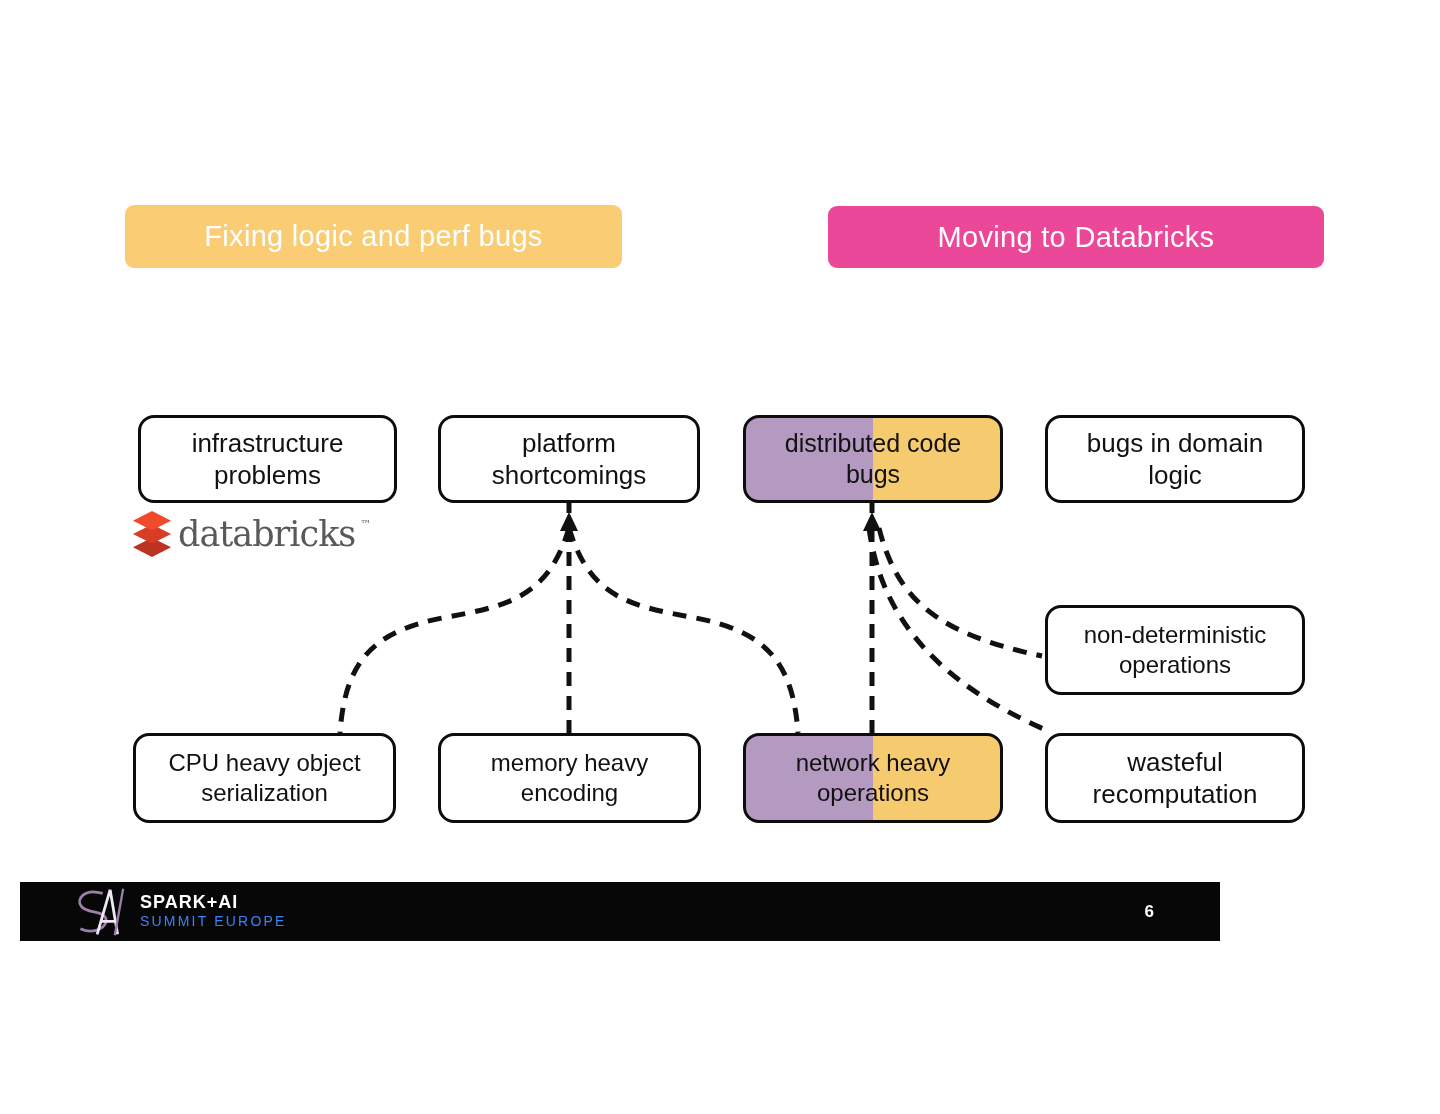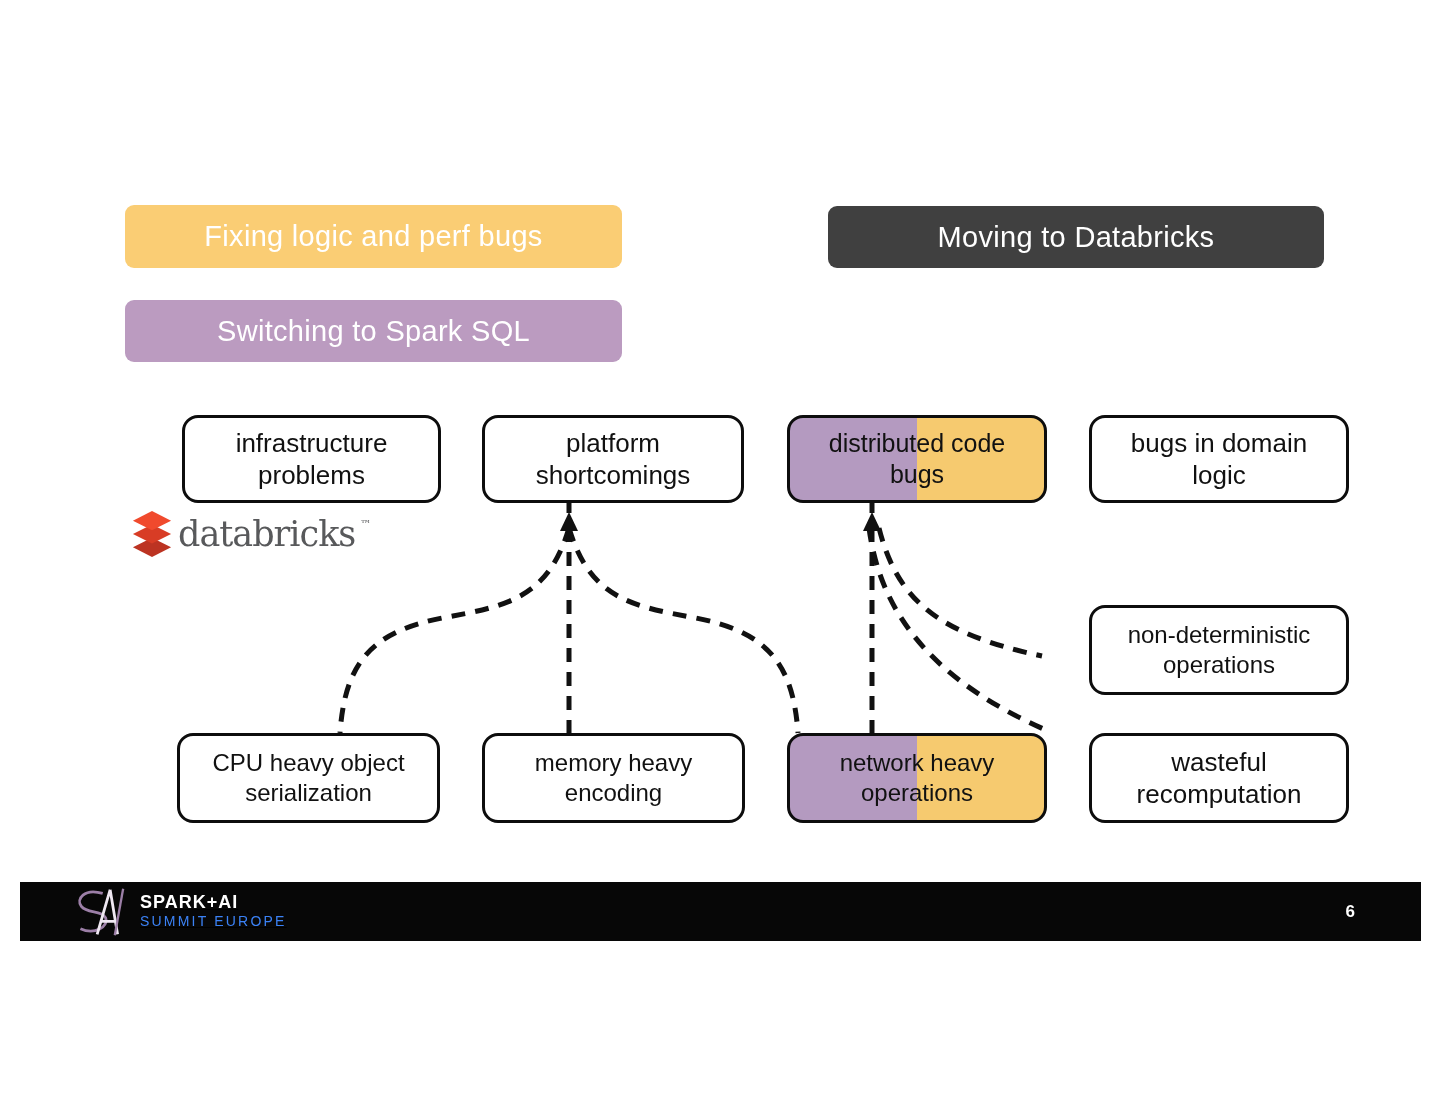--- a/index.html
+++ b/index.html
@@ -5,26 +5,26 @@
   html,body{margin:0;padding:0;background:#ffffff;}
   .slide{position:relative;width:1440px;height:1114px;background:#ffffff;
          font-family:"Liberation Sans", sans-serif;overflow:hidden;padding-left:40px;}
 
   
   .pill{position:absolute;border-radius:9px;color:#ffffff;
         display:flex;align-items:center;justify-content:center;
         font-size:29px;letter-spacing:.3px;}
   .pill-fixing{left:125px;top:205px;width:497px;height:63px;background:#FACD74;}
   .pill-sparksql{left:125px;top:300px;width:497px;height:62px;background:#BB9BC0;}
-  .pill-databricks{left:828px;top:206px;width:496px;height:62px;background:#404040;}
+  .pill-databricks{left:828px;top:206px;width:496px;height:62px;background:#ec4899;}
 
   
   .node{position:absolute;border:3.5px solid #0d0d0d;border-radius:16px;background:#ffffff;
         display:flex;align-items:center;justify-content:flex-start;text-align:center;
-        color:#111111;font-size:26px;line-height:1.25;padding:0 12px;box-sizing:border-box;margin-left:44px;}
+        color:#111111;font-size:26px;line-height:1.25;padding:0 12px;box-sizing:border-box;}
   .node.split{background:linear-gradient(to right,#B49AC0 0 50%,#F6CA6F 50% 100%);}
   .n-infrastructure{left:138px;top:415px;width:259px;height:88px;}
   .n-platform{left:438px;top:415px;width:262px;height:88px;}
   .n-distributed{left:743px;top:415px;width:260px;height:88px;font-size:25px;}
   .n-bugsdomain{left:1045px;top:415px;width:260px;height:88px;}
   .n-nondet{left:1045px;top:605px;width:260px;height:90px;font-size:24px;}
   .n-cpu{left:133px;top:733px;width:263px;height:90px;font-size:24px;}
   .n-memory{left:438px;top:733px;width:263px;height:90px;font-size:24px;}
   .n-network{left:743px;top:733px;width:260px;height:90px;font-size:24px;}
   .n-wasteful{left:1045px;top:733px;width:260px;height:90px;}
@@ -32,42 +32,39 @@
   
   .edges{position:absolute;left:0;top:0;width:1440px;height:1114px;pointer-events:none;}
 
   
   .db-logo{position:absolute;left:131px;top:508px;display:flex;align-items:center;gap:5px;}
   .db-word{font-family:"DejaVu Serif", serif;font-size:35px;color:#58595b;letter-spacing:-1px;}
   .db-tm{font-family:"DejaVu Serif", serif;font-size:11px;color:#58595b;
          align-self:flex-start;margin-top:10px;}
 
   
-  .footer{position:absolute;left:20px;top:882px;width:1401px;height:59px;background:#070707;
+  .footer{position:absolute;left:20px;top:882px;width:1200px;height:59px;background:#070707;
           display:flex;align-items:center;text-decoration:underline;}
   .f-logo{display:flex;align-items:center;margin-left:50px;gap:12px;}
   .f-text{display:flex;flex-direction:column;justify-content:center;}
   .f-title{color:#ffffff;font-weight:bold;font-size:18px;letter-spacing:1px;line-height:1.1;}
   .f-sub{color:#3b82f6;font-size:14px;letter-spacing:2.2px;line-height:1.2;}
   .f-page{position:absolute;right:66px;top:0;height:59px;display:flex;align-items:center;
           color:#ffffff;font-weight:bold;font-size:17px;}
 </style>
 </head>
 <body>
 
 <div class="slide">
 
   <div class="pill pill-fixing">
     <span>Fixing logic and perf bugs</span>
   </div>
   <div class="pill pill-databricks">
     <span>Moving to Databricks</span>
-  </div>
-  <div class="pill pill-sparksql">
-    <span>Switching to Spark SQL</span>
   </div>
 
   <svg class="edges" viewBox="0 0 1440 1114">
     <g stroke="#111111" stroke-width="5" fill="none" stroke-dasharray="14 10">
       <path d="M 569 528 C 548 598, 508 606, 442 618 C 372 632, 345 662, 340 733"></path>
       <path d="M 569 528 L 569 733"></path>
       <path d="M 569 528 C 590 598, 630 606, 696 618 C 766 632, 793 662, 798 733"></path>
       <path d="M 872 528 L 872 733"></path>
       <path d="M 879 528 C 897 600, 938 634, 1042 656"></path>
       <path d="M 869 528 C 881 618, 938 683, 1048 731"></path>

